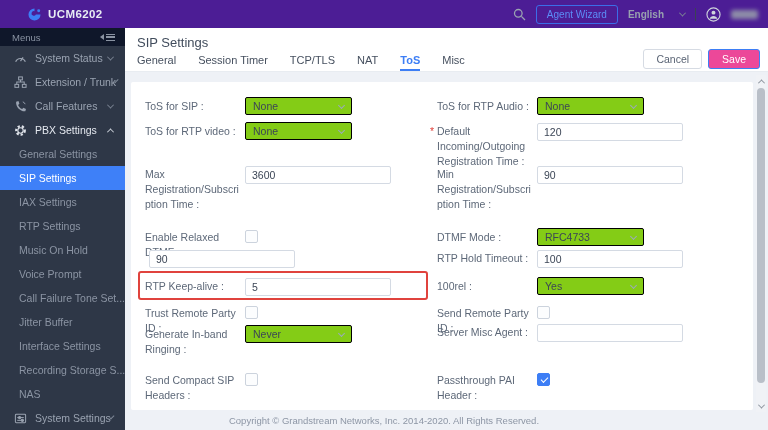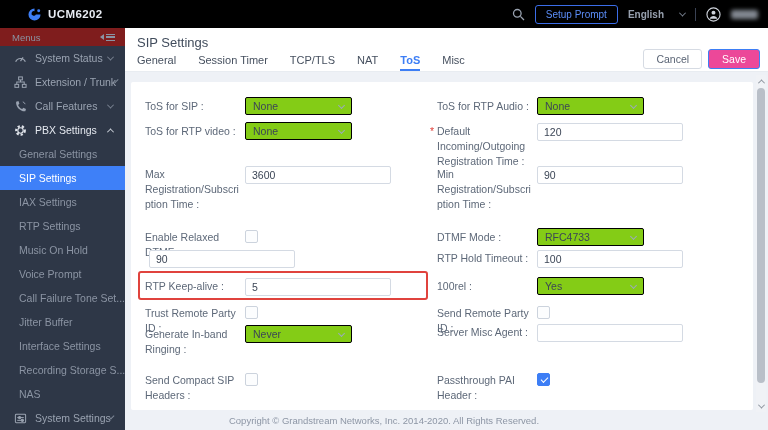--- a/index.html
+++ b/index.html
@@ -1,33 +1,33 @@
 <!DOCTYPE html>
 <html><head>
 <meta charset="utf-8">
 <style>
   * { margin:0; padding:0; box-sizing:border-box; }
   html,body { width:768px; height:430px; overflow:hidden; }
   body { font-family:"Liberation Sans", sans-serif; background:#eef1f6; position:relative; }
 
   
-  .topbar { position:absolute; left:0; top:0; width:768px; height:28px; background:#000000;
+  .topbar { position:absolute; left:0; top:0; width:768px; height:28px; background:#4c1d95;
             display:flex; align-items:center; z-index:30; }
   .brand { display:flex; align-items:center; margin-left:28px; }
   .brand-name { color:#e8ecf3; font-size:11.5px; font-weight:bold; letter-spacing:.4px; margin-left:7px; }
   .top-right { margin-left:auto; display:flex; align-items:center; margin-right:10px; gap:10px; }
   .setup-btn { border:1px solid #3b6de8; color:#5b8df7; font-size:10px; padding:3px 10px;
                border-radius:3px; background:transparent; cursor:pointer; }
   .lang { display:flex; align-items:center; gap:16px; color:#98a1af; font-size:10px; cursor:pointer;font-weight:bold; }
   .vdiv { width:1px; height:13px; background:#3a4254; }
   .user-blur { width:27px; height:9px; background:#99a0ab; border-radius:2px; filter:blur(2px); opacity:.85; }
 
   
   .sidebar { position:absolute; left:0; top:28px; width:125px; height:402px; background:#2e3747; z-index:20; }
-  .menusbar { height:18px; background:#7f1d1d; display:flex; align-items:center; padding:0 10px 0 12px;
+  .menusbar { height:18px; background:#0f172a; display:flex; align-items:center; padding:0 10px 0 12px;
               color:#8a93a2; font-size:9.5px; }
   .collapse-ic { margin-left:auto; display:flex; align-items:center; gap:2px; cursor:pointer; }
   .collapse-ic .tri { width:0; height:0; border-top:3px solid transparent; border-bottom:3px solid transparent;
                       border-right:4px solid #8a93a2; }
   .collapse-ic .bars { width:9px; height:7px; border-top:1.4px solid #8a93a2; border-bottom:1.4px solid #8a93a2; position:relative; }
   .collapse-ic .bars::after { content:""; position:absolute; left:0; top:1.9px; width:9px; height:1.4px; background:#8a93a2; }
   .nitem { height:24px; display:flex; align-items:center; padding:0 12px 0 14px;
            color:#9aa3b1; font-size:10.5px; cursor:pointer; }
   .nitem.open { color:#e4e8ef; }
   .nitem svg { flex:0 0 13px; }
@@ -105,21 +105,21 @@
     </span>
     <span class="brand-name">UCM6202</span>
   </div>
   <div class="top-right">
     <span style="cursor:pointer">
       <svg width="13" height="13" viewBox="0 0 13 13">
         <circle cx="5.3" cy="5.3" r="3.8" fill="none" stroke="#9aa3b1" stroke-width="1.3"></circle>
         <line x1="8.4" y1="8.4" x2="12" y2="12" stroke="#9aa3b1" stroke-width="1.3"></line>
       </svg>
     </span>
-    <button class="setup-btn">Setup Prompt</button>
+    <button class="setup-btn">Agent Wizard</button>
     <span class="lang">
       <span>English</span>
       <i class="chev down"></i>
     </span>
     <span class="vdiv"></span>
     <span style="cursor:pointer">
       <svg width="15" height="15" viewBox="0 0 16 16">
         <circle cx="8" cy="8" r="7" fill="none" stroke="#cfd4dc" stroke-width="1.2"></circle>
         <circle cx="8" cy="6" r="2.1" fill="#cfd4dc"></circle>
         <path d="M3.8 12.6 C4.6 10.4 6.1 9.5 8 9.5 C9.9 9.5 11.4 10.4 12.2 12.6" fill="#cfd4dc"></path>

